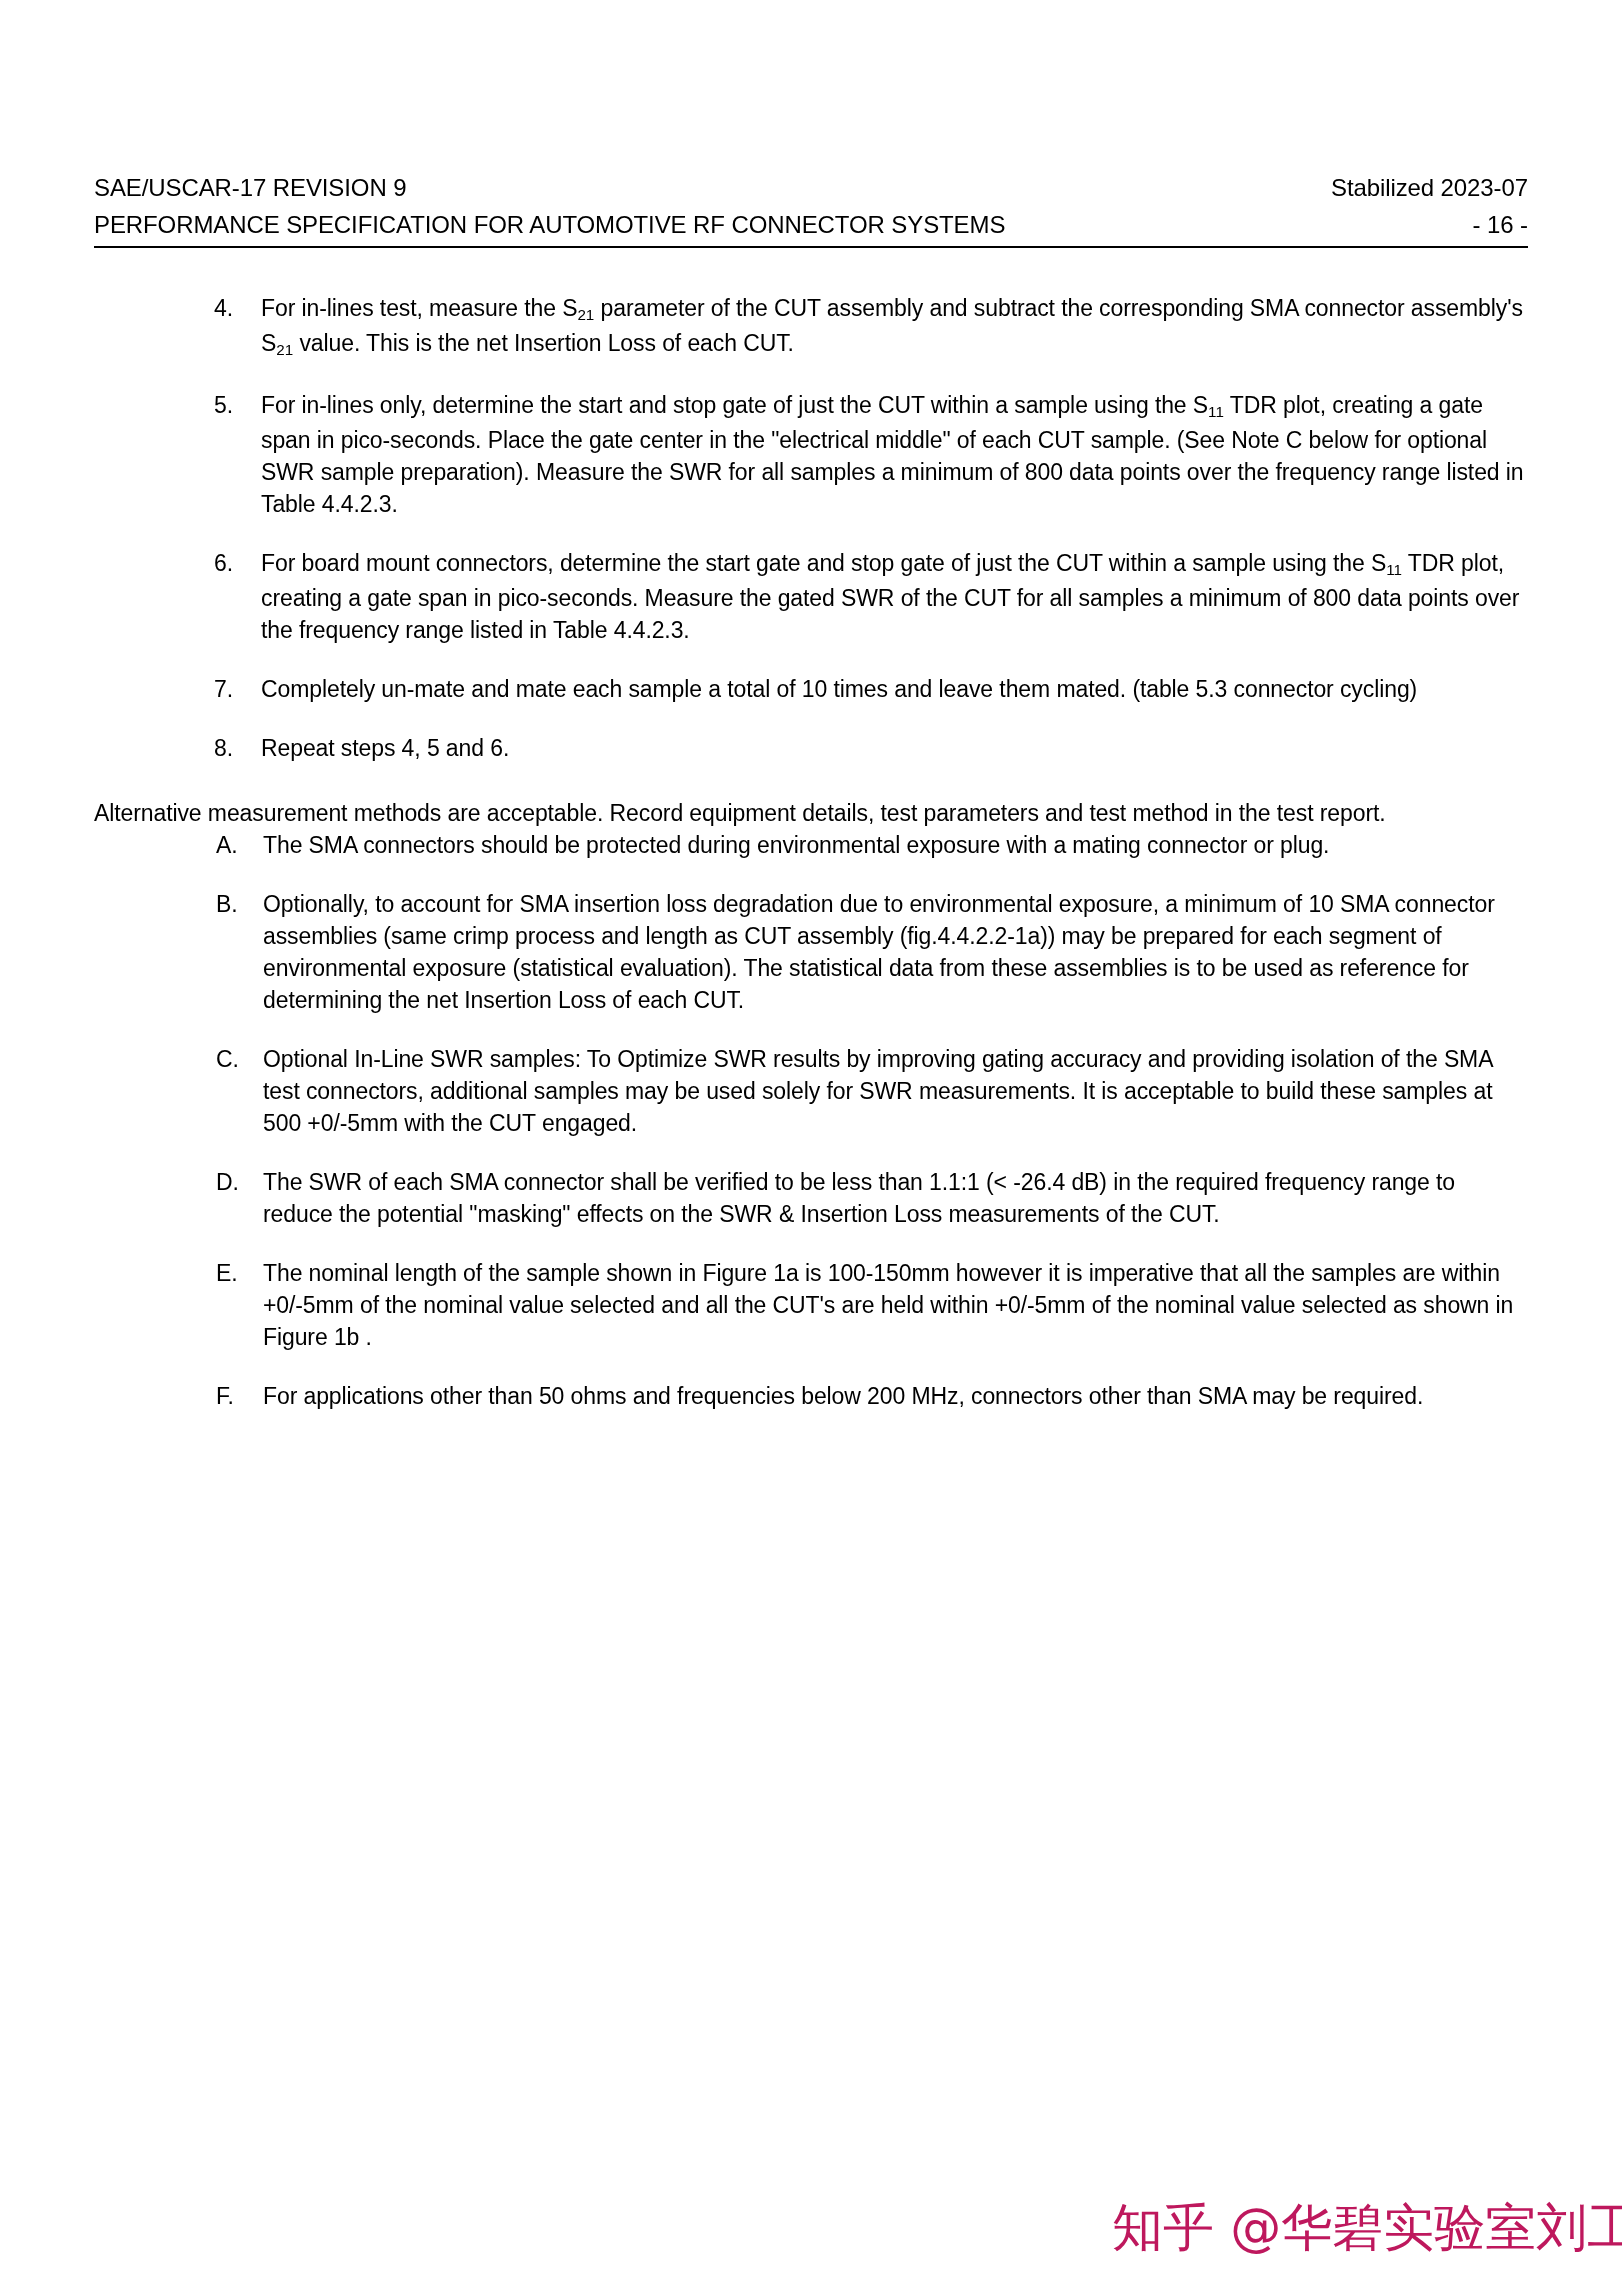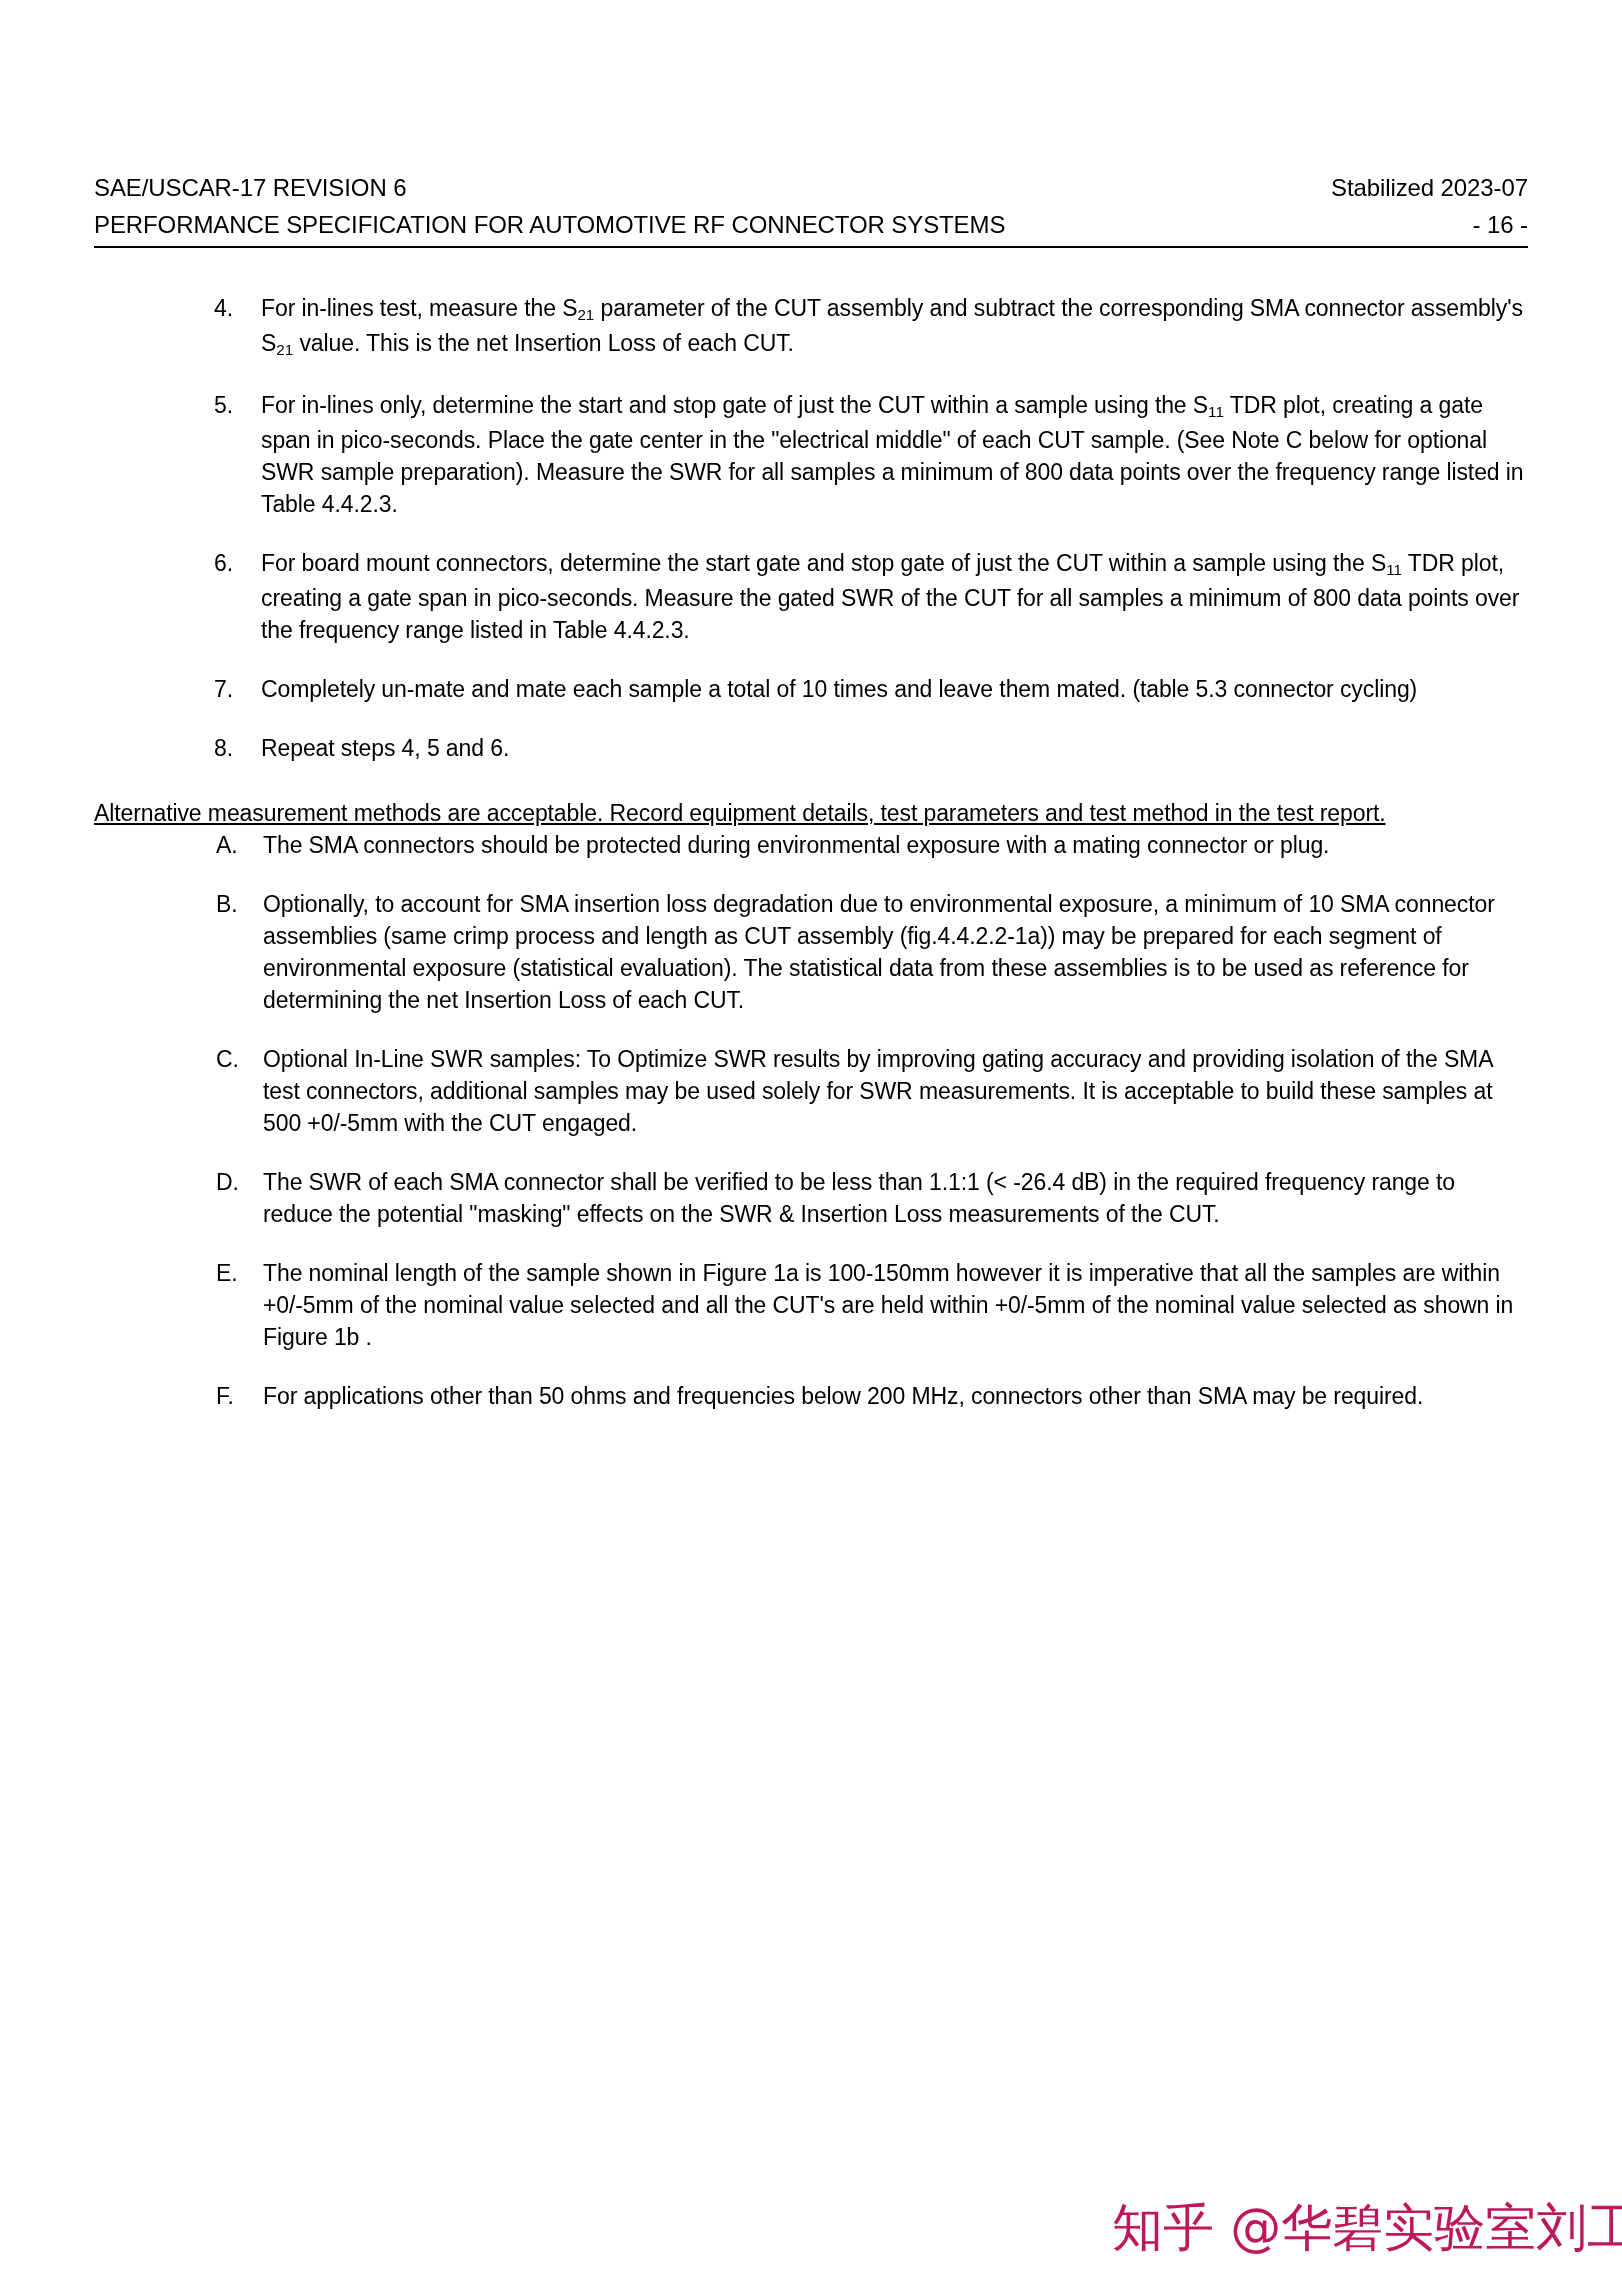--- a/index.html
+++ b/index.html
@@ -80,21 +80,21 @@
     text-align: left;
   }
 
   
   .numbered { margin-left: 120px; width: 1314px; }
   .lettered { margin-left: 122px; width: 1312px; }
 
   
   .note-block { margin-top: 33px; }
   .note-label { display: block; }
-  .note-body  { display: block; text-decoration: underline; }
+  .note-body  { display: block; }
 
   .notes-label { display: block; margin-top: 38px; margin-bottom: 11.8px; }
 
   sub {
     font-size: 0.66em;
     vertical-align: baseline;
     position: relative;
     top: 0.26em;
     letter-spacing: 0;
   }
@@ -115,21 +115,21 @@
     user-select: none;
   }
 </style>
 </head>
 <body>
 
 <div class="page">
 
   <div class="header">
     <div class="header-row">
-      <span>SAE/USCAR-17 REVISION 6</span>
+      <span>SAE/USCAR-17 REVISION 9</span>
       <span>Stabilized 2023-07</span>
     </div>
     <div class="header-row">
       <span>PERFORMANCE SPECIFICATION FOR AUTOMOTIVE RF CONNECTOR SYSTEMS</span>
       <span>- 16 -</span>
     </div>
     <div class="header-rule"></div>
   </div>
 
   <div class="content">

